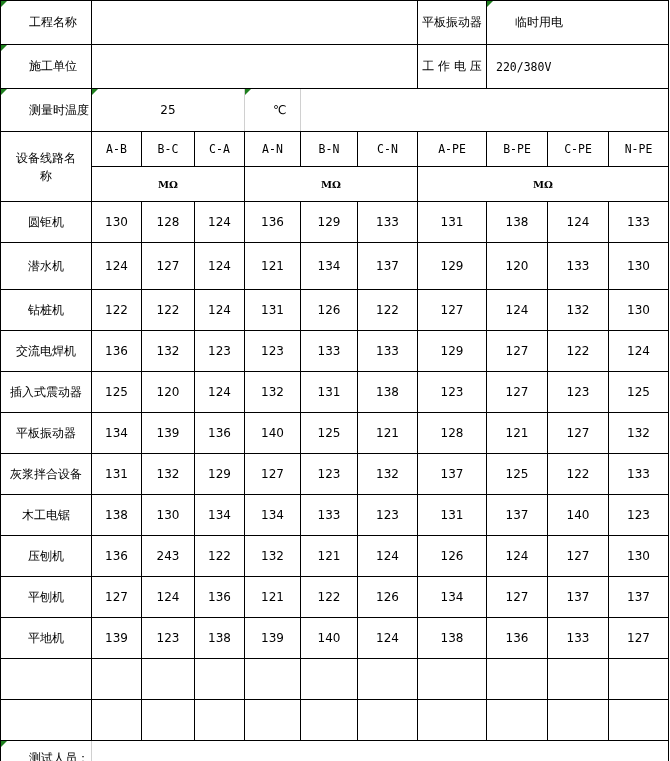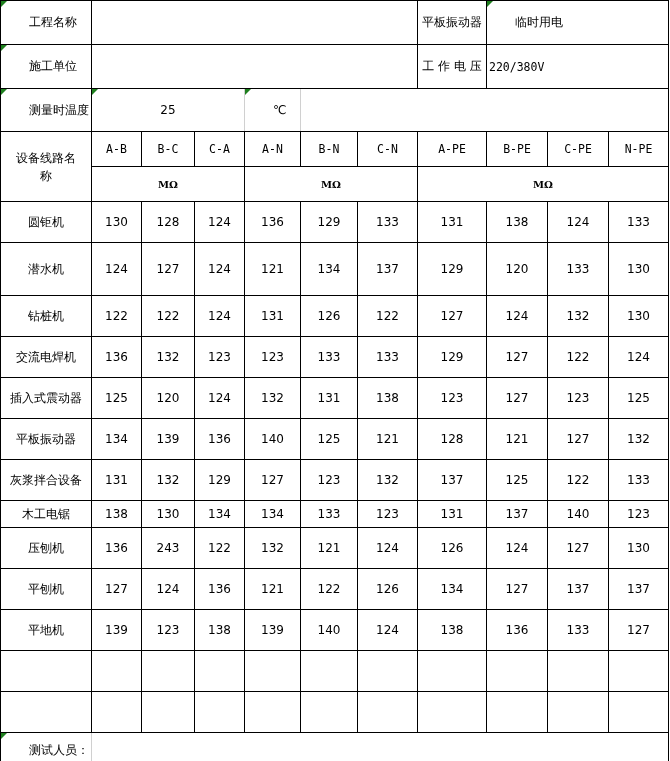--- a/index.html
+++ b/index.html
@@ -38,21 +38,21 @@
     <tr style="height:44px">
       <td class="left"><span class="tri"></span><span>工程名称</span></td>
       <td colspan="6"></td>
       <td>平板振动器</td>
       <td colspan="3" class="left"><span class="tri"></span><span>临时用电</span></td>
     </tr>
     <tr style="height:44px">
       <td class="left"><span class="tri"></span><span>施工单位</span></td>
       <td colspan="6"></td>
       <td><span>工 作 电 压</span></td>
-      <td colspan="3" class="left mono" style="padding-left:2px">220/380V</td>
+      <td colspan="3" class="left mono" style="padding-left:9px">220/380V</td>
     </tr>
     <tr style="height:43px">
       <td class="left"><span class="tri"></span><span>测量时温度</span></td>
       <td colspan="3" class="num" style="border-right-color:#d0d0d0"><span class="tri"></span><span>25</span></td>
       <td class="left" style="border-left-color:#d0d0d0;border-right-color:#d0d0d0"><span class="tri"></span><span>℃</span></td>
       <td colspan="6" style="border-left-color:#d0d0d0"></td>
     </tr>
     <tr style="height:35px">
       <td rowspan="2" class="wrap" style="padding:0 12px">设备线路名称</td>
       <td class="mono">A-B</td>
@@ -77,21 +77,21 @@
         <td class="num">128</td>
         <td class="num">124</td>
         <td class="num">136</td>
         <td class="num">129</td>
         <td class="num">133</td>
         <td class="num">131</td>
         <td class="num">138</td>
         <td class="num">124</td>
         <td class="num">133</td>
       </tr>
-      <tr style="height: 53px;">
+      <tr style="height: 47px;">
         <td>潜水机</td>
         <td class="num">124</td>
         <td class="num">127</td>
         <td class="num">124</td>
         <td class="num">121</td>
         <td class="num">134</td>
         <td class="num">137</td>
         <td class="num">129</td>
         <td class="num">120</td>
         <td class="num">133</td>
@@ -155,21 +155,21 @@
         <td class="num">132</td>
         <td class="num">129</td>
         <td class="num">127</td>
         <td class="num">123</td>
         <td class="num">132</td>
         <td class="num">137</td>
         <td class="num">125</td>
         <td class="num">122</td>
         <td class="num">133</td>
       </tr>
-      <tr style="height: 27px;">
+      <tr style="height: 41px;">
         <td>木工电锯</td>
         <td class="num">138</td>
         <td class="num">130</td>
         <td class="num">134</td>
         <td class="num">134</td>
         <td class="num">133</td>
         <td class="num">123</td>
         <td class="num">131</td>
         <td class="num">137</td>
         <td class="num">140</td>

